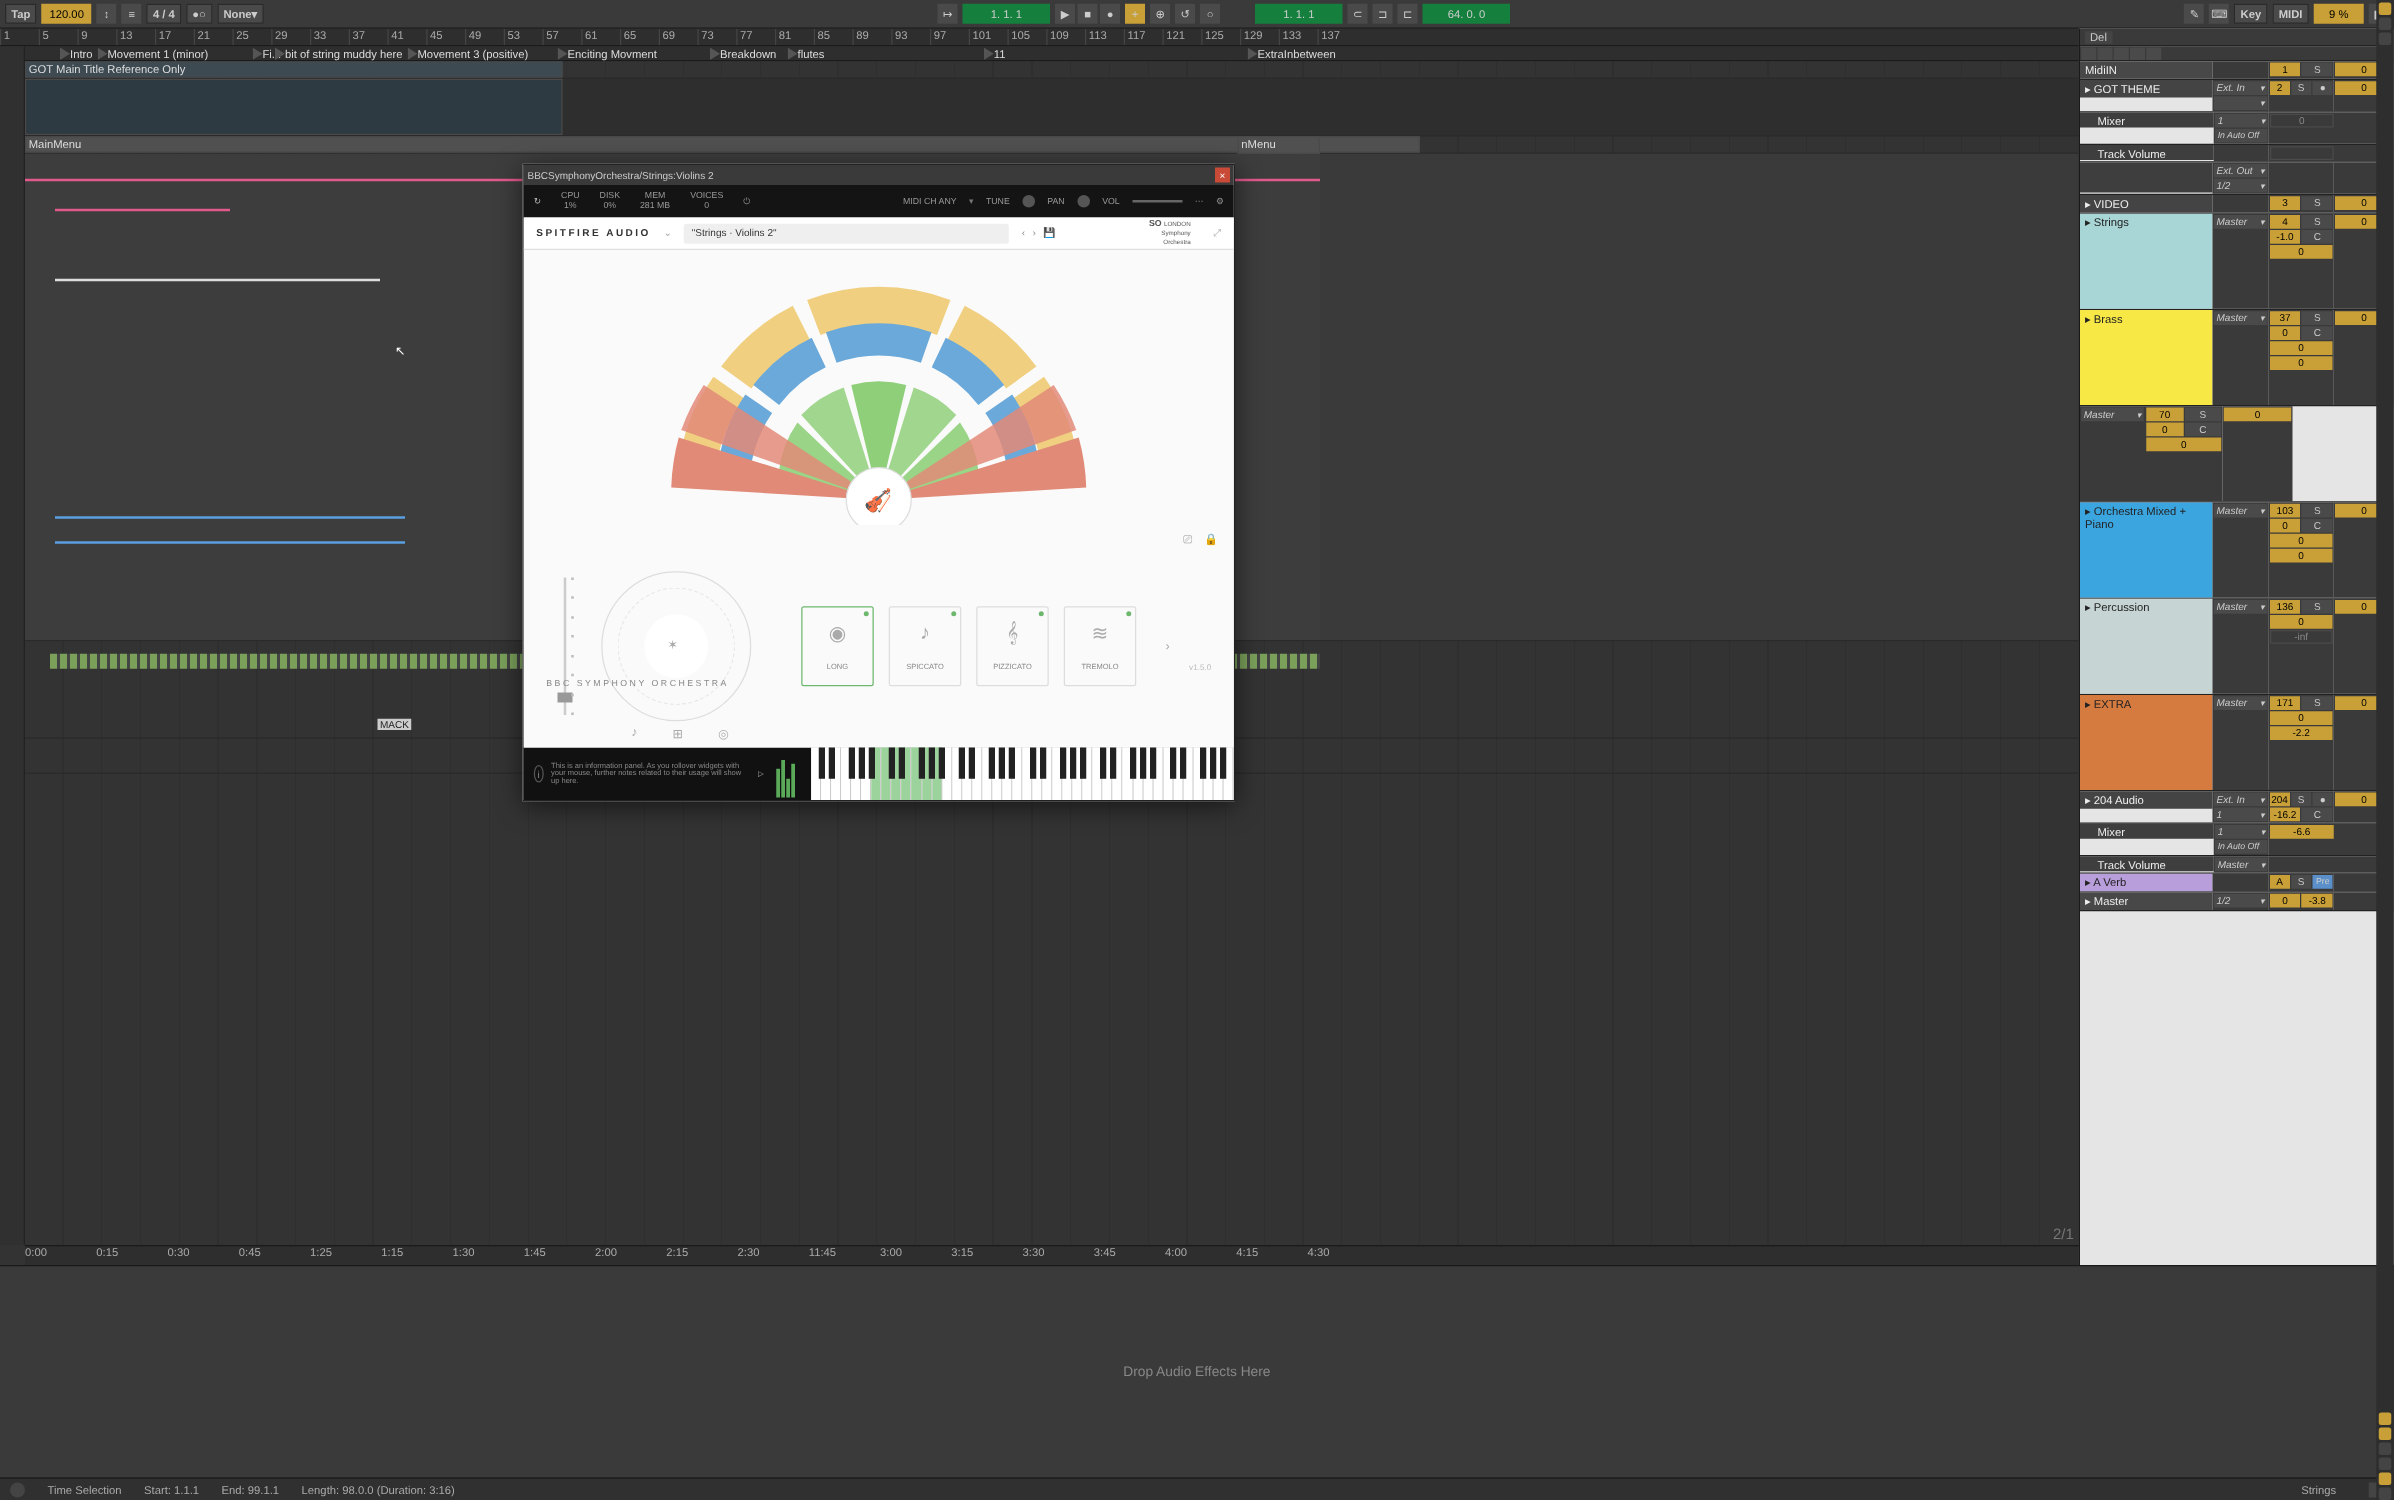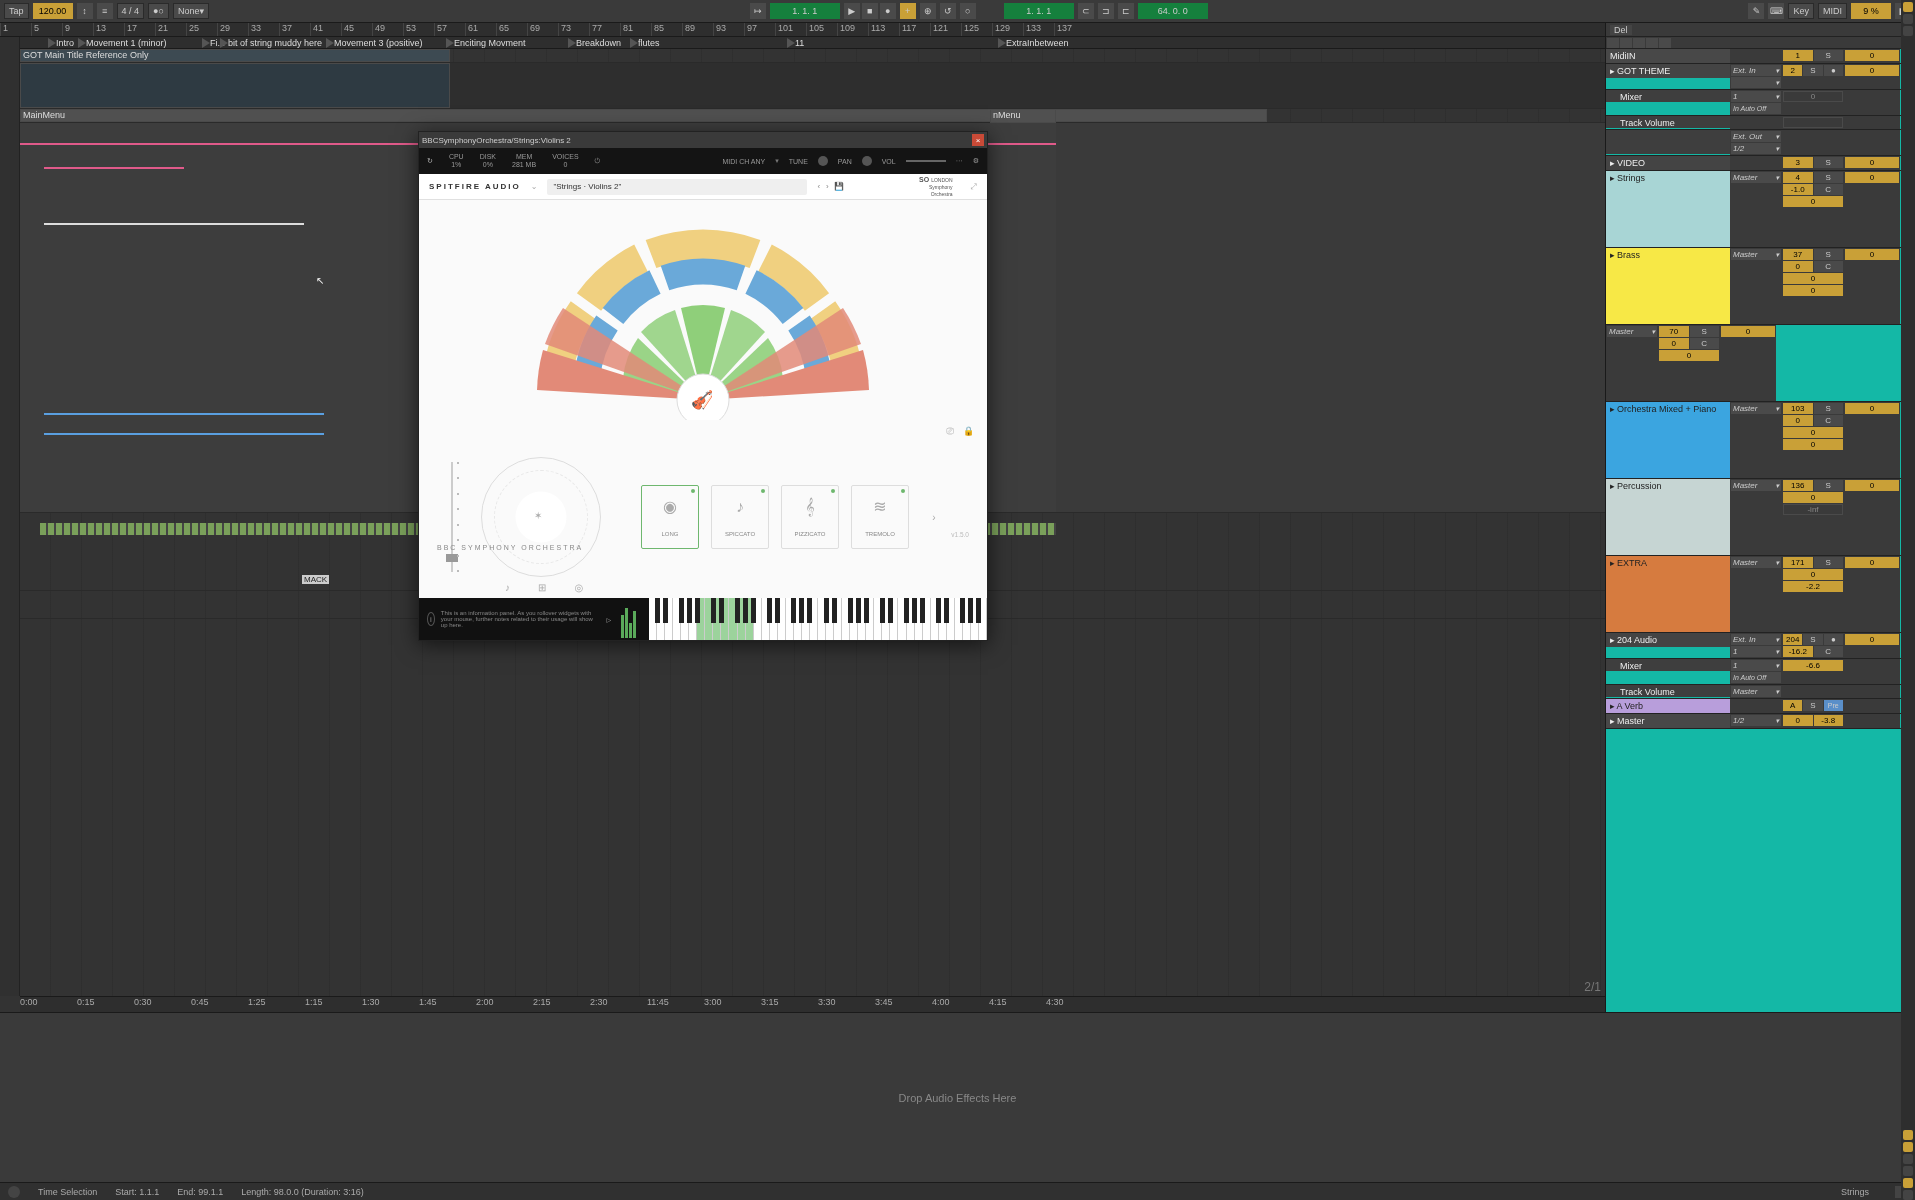--- a/index.html
+++ b/index.html
@@ -3,31 +3,31 @@
 <meta charset="utf-8">
 <style>
 * { box-sizing: border-box; margin: 0; padding: 0; font-family: Arial, Helvetica, sans-serif; }
 html, body { width: 100%; height: 100%; background: #2a2a2a; color: #ccc; font-size: 10px; overflow: hidden; }
 
 
 .toolbar {
   height: 23px; background: #3a3a3a; display: flex; align-items: center;
   border-bottom: 1px solid #1a1a1a; padding: 0 4px; gap: 4px;
 }
-.btn-small { background:#4a4a4a; border:1px solid #2a2a2a; color:#ccc; height:16px; padding:0 4px; display:inline-flex; align-items:center; font-size:9px; cursor:pointer; }
+.btn-small { background:#4a4a4a; border:1px solid #2a2a2a; color:#ccc; height:16px; padding:0 4px; display:inline-flex; align-items:center; font-size:9px; cursor:pointer;font-weight:bold; }
 .num-box { background:#c9a037; color:#000; font-size:9px; height:16px; padding:0 6px; display:inline-flex; align-items:center; min-width:40px; justify-content:center; }
 .num-box.grey { background:#15803d; color:#ccc; }
 .spacer { flex:1; }
 .play-icons { display:flex; gap:2px; }
 .play-btn { width:16px; height:16px; background:#4a4a4a; display:flex; align-items:center; justify-content:center; cursor:pointer; font-size:9px; }
 
 
 .main { display:flex; height: calc(100% - 23px - 170px - 18px); }
 .arrange { flex:1; position:relative; background:#333; overflow:hidden; }
-.right-panel { width:310px; background:#14b8a6; border-left:1px solid #1a1a1a; display:flex; flex-direction:column; overflow:hidden; }
+.right-panel { width:252px; background:#e5e5e5; border-left:1px solid #1a1a1a; display:flex; flex-direction:column; overflow:hidden; }
 
 
 .ruler { height:14px; background:#2e2e2e; border-bottom:1px solid #1a1a1a; display:flex; font-size:9px; color:#aaa; }
 .ruler span { width:31px; text-align:left; padding-left:2px; border-left:1px solid #444; }
 .locator { position:absolute; height:12px; display:flex; align-items:center; gap:0; }
 .locator .flag { width:8px; height:10px; background:#555; clip-path:polygon(0 0, 100% 50%, 0 100%); }
 .locator span { color:#ddd; font-size:9px; }
 
 
 .tracks { position:relative; flex:1; background:#333; overflow:hidden; }
@@ -275,21 +275,21 @@
       </div>
       <div class="lane" style="top:14px; height:46px; background:#2e2e2e">
         <div class="clip audio" style="left:0; width:430px; height:100%; background:linear-gradient(#2e3a42,#2e3a42)">
           <svg width="100%" height="100%" style="opacity:0.5">
               <rect width="100%" height="100%" fill="url(#wave)"></rect>
             </svg>
         </div>
       </div>
 
       <div class="lane" style="top:60px; height:14px">
-        <div class="clip midi" style="left:0; width:1247px">
+        <div class="clip midi" style="left:0; width:1116px">
           <span class="clip-label">MainMenu</span>
         </div>
       </div>
 
       <div class="lane" style="top:74px; height:390px; background:#3a3a3a">
 
         <div style="position:absolute; left:0; top:0; width:1036px; height:100%; background:#444; opacity:0.35"></div>
 
         <div style="position:absolute; left:0; top:20px; width:1036px; height:2px; background:#e05a8a"></div>
         <div style="position:absolute; left:24px; top:44px; width:140px; height:2px; background:#e05a8a"></div>

